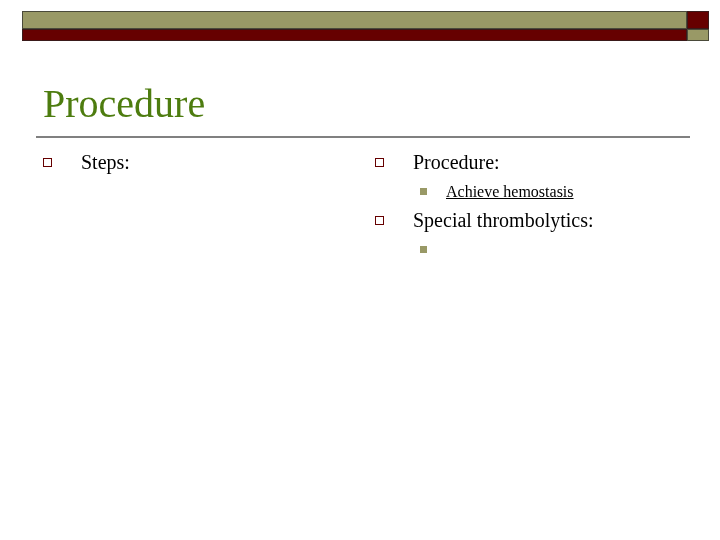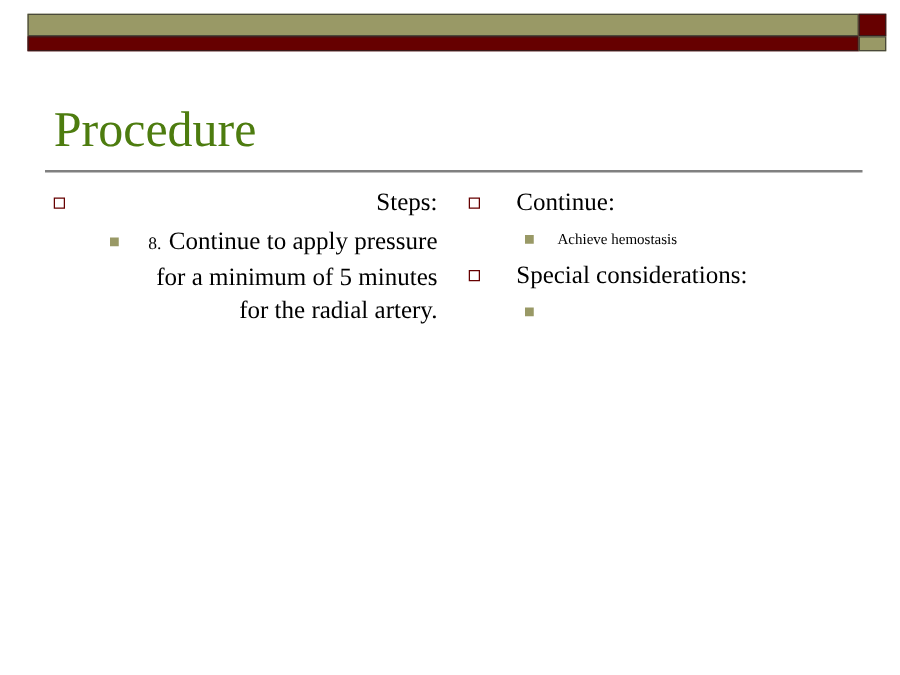--- a/index.html
+++ b/index.html
@@ -5,29 +5,29 @@
     html, body { margin:0; padding:0; }
     body { width:720px; height:540px; background:#ffffff; position:relative; overflow:hidden;
            font-family:"Liberation Serif", "DejaVu Serif", serif; color:#000; }
     .bar-olive { position:absolute; left:22px; top:11px; width:665px; height:18px; background:#999966; border:1px solid #4a4a3a; box-sizing:border-box; }
     .bar-red { position:absolute; left:22px; top:29px; width:665px; height:12px; background:#660000; border:1px solid #3a1a1a; box-sizing:border-box; }
     .sq-red { position:absolute; left:687px; top:11px; width:22px; height:18px; background:#660000; border:1px solid #3a1a1a; box-sizing:border-box; }
     .sq-olive { position:absolute; left:687px; top:29px; width:22px; height:12px; background:#999966; border:1px solid #4a4a3a; box-sizing:border-box; }
     .title { position:absolute; left:43px; top:82px; font-size:40px; color:#4d7c0f; line-height:44px; margin:0; font-weight:normal; }
     .rule { position:absolute; left:36px; top:136px; width:654px; height:2px; background:#808080; }
     .col { position:absolute; top:150px; }
-    .col-left { left:40px; width:310px;text-align:right; }
+    .col-left { left:40px; width:310px; }
     .col-right { left:372px; width:320px; }
     .l1 { position:relative; padding-left:41px; font-size:20px; line-height:24px; }
     .l1 .box { position:absolute; left:3px; top:8px; width:9px; height:9px; border:1.5px solid #660000; box-sizing:border-box; background:#fff; }
     .l2 { position:relative; padding-left:74px; }
     .l2 .sq { position:absolute; left:48px; width:7px; height:7px; background:#999966; }
     .l2.big { font-size:20px; line-height:26px; }
     .l2.big .sq { top:10px; }
-    .l2.small { font-size:12px; line-height:23px; }
+    .l2.small { font-size:16px; line-height:23px;text-decoration:underline; }
     .l2.small .sq { top:8px; }
     .num { font-size:14px; margin-right:6px; }
     .gap { height:6px; }
   </style>
 </head>
 <body>
 
 <div>
   <div class="bar-olive"></div>
   <div class="bar-red"></div>
@@ -37,38 +37,34 @@
 
 <h1 class="title">Procedure</h1>
 <div class="rule"></div>
 
 <div class="col col-left">
   <div class="l1">
     <span class="box"></span>
     <span>Steps:</span>
   </div>
   <div class="gap"></div>
-  <div class="l2 big">
-    <span class="sq"></span>
-    <span class="num">8.</span><span>Continue to apply pressure for a minimum of 5 minutes for the radial artery.</span>
-  </div>
 </div>
 
 <div class="col col-right">
   <div class="l1">
     <span class="box"></span>
-    <span>Continue:</span>
+    <span>Procedure:</span>
   </div>
   <div style="height:6px"></div>
   <div class="l2 small">
     <span class="sq"></span>
     <span>Achieve hemostasis</span>
   </div>
   <div style="height:5px"></div>
   <div class="l1">
     <span class="box"></span>
-    <span>Special considerations:</span>
+    <span>Special thrombolytics:</span>
   </div>
   <div style="height:6px"></div>
   <div class="l2 small">
     <span class="sq"></span>
   </div>
 </div>
 
 </body></html>

